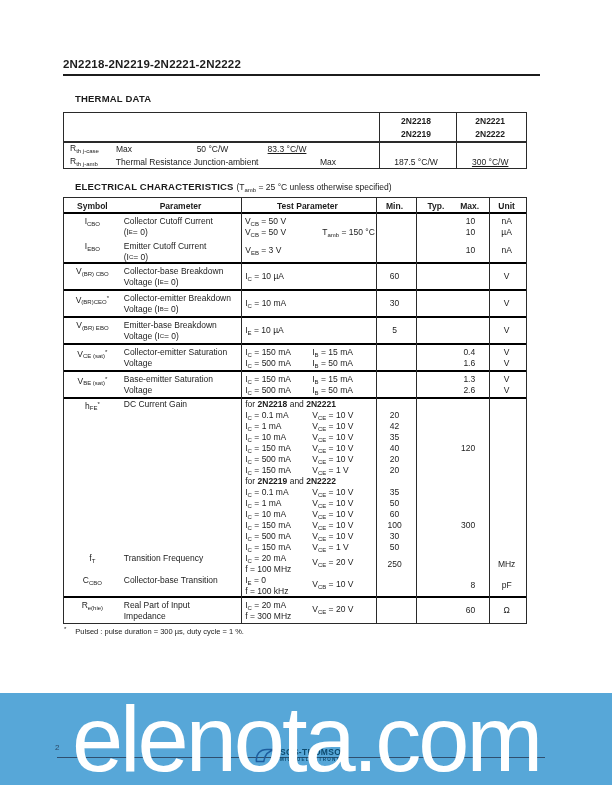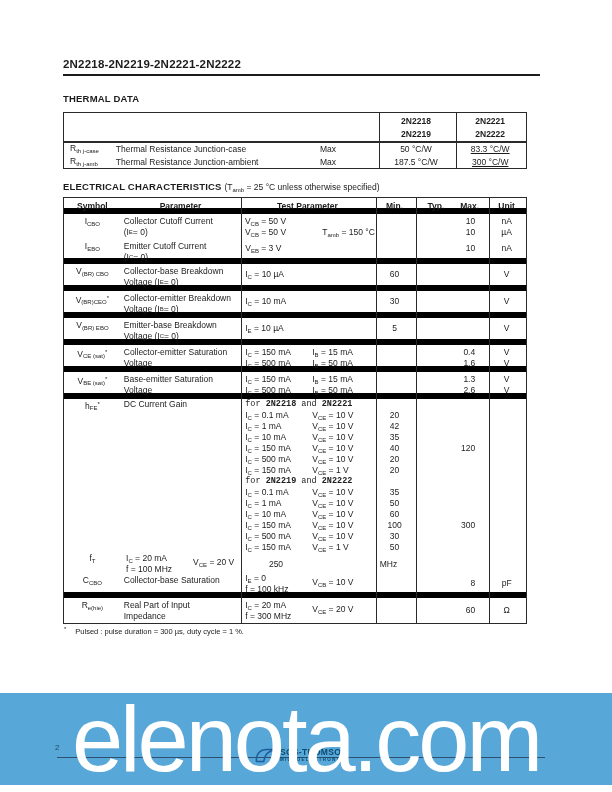--- a/index.html
+++ b/index.html
@@ -8,21 +8,21 @@
     position:relative; width:612px; height:792px; background:#ffffff;
     font-family:"Liberation Sans", sans-serif; color:#1c1c1c; overflow:hidden;
   }
   sub { font-size:6px; vertical-align:-1.5px; }
   sup { font-size:6px; vertical-align:2.5px; }
   b { font-weight:bold; }
 
   
   .doc-title { position:absolute; left:63px; top:58px; font-size:11.5px; font-weight:bold; letter-spacing:.2px; }
   .title-rule { position:absolute; left:63px; top:74px; width:477px; height:1.5px; background:#1c1c1c; }
-  .sec-head { position:absolute; left:63px; font-size:9.5px; font-weight:bold; letter-spacing:.2px; }
+  .sec-head { position:absolute; left:75px; font-size:9.5px; font-weight:bold; letter-spacing:.2px; }
   .sec-head .note { font-weight:normal; font-size:8.5px; letter-spacing:0; }
 
   
   .vline { position:absolute; top:0; bottom:0; width:1px; background:#2a2a2a; }
 
   
   .ttable { position:absolute; left:63px; top:112px; width:464px; border:1px solid #2a2a2a; font-size:8.5px; }
   .t-header { display:flex; height:30px; border-bottom:2px solid #2a2a2a; }
   .t-c1 { width:315px; }
   .t-cA { width:77px; text-align:center; font-weight:bold; line-height:13px; padding-top:2px; }
@@ -30,21 +30,21 @@
   .t-row { display:flex; height:12.5px; line-height:12px; align-items:center; }
   .t-sym { width:52px; padding-left:6px; }
   .t-par { width:205px; }
   .t-max { width:58px; text-align:left; padding-right:16px; }
   .t-vA { width:77px; text-align:center; }
   .t-vB { width:72px; text-align:center;text-decoration:underline; }
 
   
   .etable { position:absolute; left:63px; top:197px; width:464px; border:1px solid #2a2a2a; font-size:8.5px; }
   .erow { display:flex; }
-  .erow.bb { border-bottom:6px solid #000000; }
+  .erow.bb { border-bottom:2px solid #000000; }
   .e-head { height:16px; font-weight:bold; }
   .e-head > div { line-height:14px; padding-top:1px; }
   .h-sym { width:57px; text-align:center; }
   .h-par { width:120px; text-align:center; }
   .h-cond { width:135px; text-align:center; }
   .h-min { width:40px; text-align:center; }
   .h-tm { width:73px; display:flex; justify-content:space-between; padding:1px 8px 0 13px; }
   .h-un { width:39px; text-align:center; }
 
   .sym { width:57px; text-align:center; line-height:11px; }
@@ -55,21 +55,21 @@
   .un { width:39px; text-align:center; line-height:11px; }
   .tcell { padding-top:2px; }
   .vc { display:flex; flex-direction:column; justify-content:center; }
   .ln { height:11px; display:flex; white-space:nowrap; }
   .cond .ln { padding-left:5px; }
   .cl { display:inline-block; width:67px; }
   .ml22 { margin-left:22px; }
   .tm .ln, .un .ln, .mn .ln { display:block; }
   .condmix { display:flex; flex-direction:row; align-items:center; }
   .condmix .cstack { width:72px; }
-  .lbl { white-space:nowrap;font-family:Liberation Mono, monospace; }
+  .lbl { white-space:nowrap; }
 
   
   .footnote { position:absolute; left:64px; top:626px; font-size:7.5px; color:#222; }
   .fn-star { font-size:6px; vertical-align:3px; margin-right:9px; }
 
   
   .banner { position:absolute; left:0; top:693px; width:612px; height:92px; background:#57a7d8; }
   .pg { position:absolute; left:55px; top:50px; font-size:8px; color:#2b4a67; z-index:2; }
   .footer-rule { position:absolute; left:57px; top:64px; width:488px; height:1px; background:#2f4f6f; z-index:2; }
   .logo { position:absolute; left:255px; top:53px; display:flex; align-items:flex-end; z-index:2; color:#0c4a6e; }
@@ -101,21 +101,20 @@
         <div>2N2218</div>
         <div>2N2219</div>
       </div>
       <div class="t-cB">
         <div>2N2221</div>
         <div>2N2222</div>
       </div>
     </div>
     <div class="t-row">
       <div class="t-sym"><span>R</span><sub>th j-case</sub></div>
-      <div class="t-par">Thermal Resistance Junction-case</div>
       <div class="t-max">Max</div>
       <div class="t-vA">50 °C/W</div>
       <div class="t-vB">83.3 °C/W</div>
     </div>
     <div class="t-row">
       <div class="t-sym"><span>R</span><sub>th j-amb</sub></div>
       <div class="t-par">Thermal Resistance Junction-ambient</div>
       <div class="t-max">Max</div>
       <div class="t-vA">187.5 °C/W</div>
       <div class="t-vB">300 °C/W</div>
@@ -416,20 +415,23 @@
           <div class="ln"></div>
         <div class="ln">300</div>
         <div class="ln"></div>
           <div class="ln"></div>
       </div>
       <div class="un"></div>
     </div>
 
     <div class="erow" style="height:22px">
       <div class="sym"><span>f</span><sub>T</sub></div>
+      <div class="par">
+        <div class="ln">Transition Frequency</div>
+      </div>
       <div class="cond condmix">
         <div class="cstack">
           <div class="ln">
               <span><span>I</span><sub>C</sub><span> = 20 mA</span></span>
             </div>
           <div class="ln">
               <span><span>f = 100 MHz</span></span>
             </div>
         </div>
         <div><span>V</span><sub>CE</sub><span> = 20 V</span></div>
@@ -439,21 +441,21 @@
         </div>
       <div class="tm vc"></div>
       <div class="un vc">
           <div class="ln">MHz</div>
         </div>
     </div>
 
     <div class="erow bb" style="height:23px">
       <div class="sym"><span>C</span><sub>CBO</sub></div>
       <div class="par">
-        <div class="ln">Collector-base Saturation</div>
+        <div class="ln">Collector-base Transition</div>
       </div>
       <div class="cond condmix">
         <div class="cstack">
           <div class="ln">
               <span><span>I</span><sub>E</sub><span> = 0</span></span>
             </div>
           <div class="ln">
               <span><span>f = 100 kHz</span></span>
             </div>
         </div>

